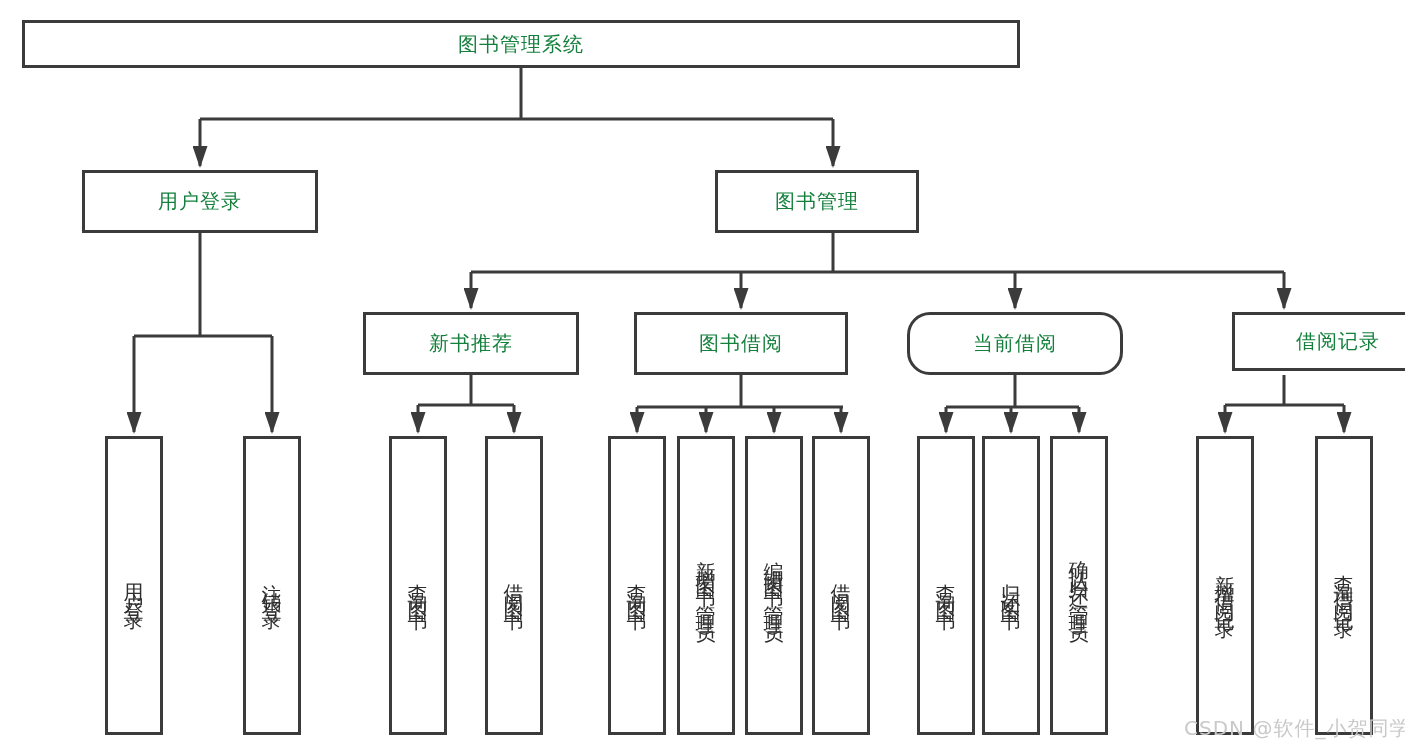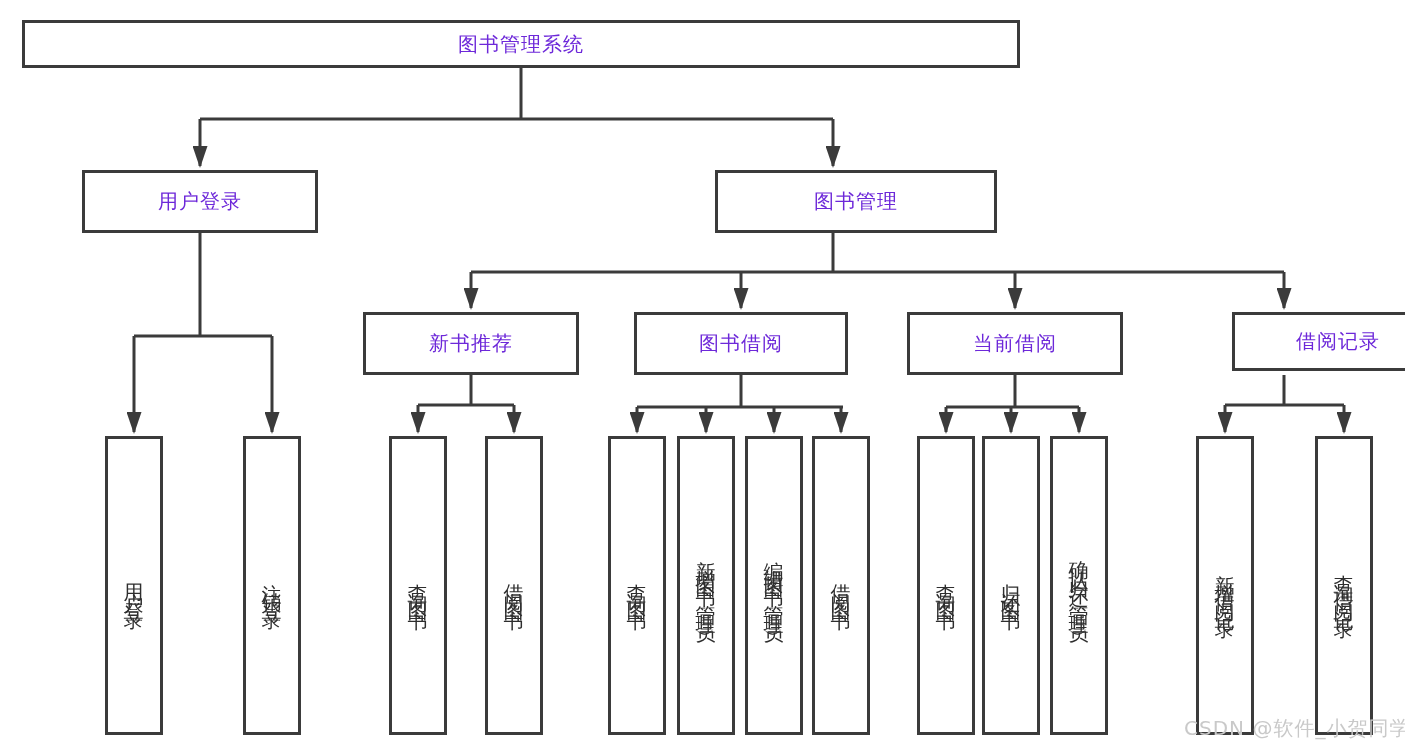--- a/index.html
+++ b/index.html
@@ -27,21 +27,21 @@
   .hbox {
     position: absolute;
     box-sizing: border-box;
     background: #ffffff;
     border: 3px solid #3b3b3b;
     display: flex;
     align-items: center;
     justify-content: center;
     font-size: 20px;
     letter-spacing: 1px;
-    color: #6d28d9;
+    color: #15803d;
     z-index: 2;
   }
   .vbox {
     position: absolute;
     box-sizing: border-box;
     background: #ffffff;
     border: 3px solid #3b3b3b;
     display: flex;
     align-items: center;
     justify-content: center;
@@ -118,31 +118,31 @@
     </g>
   </svg>
 
   <div class="hbox" style="left:22px; top:20px; width:998px; height:48px;">
     <span>图书管理系统</span>
   </div>
 
   <div class="hbox" style="left:82px; top:170px; width:236px; height:63px;">
     <span>用户登录</span>
   </div>
-  <div class="hbox" style="left:715px; top:170px; width:282px; height:63px;">
+  <div class="hbox" style="left:715px; top:170px; width:204px; height:63px;">
     <span>图书管理</span>
   </div>
 
   <div class="hbox" style="left:634px; top:312px; width:214px; height:63px;">
     <span>图书借阅</span>
   </div>
   <div class="hbox" style="left:363px; top:312px; width:216px; height:63px;">
     <span>新书推荐</span>
   </div>
-  <div class="hbox" style="left:907px; top:312px; width:216px; height:63px;">
+  <div class="hbox" style="left:907px; top:312px; width:216px; height:63px;border-radius:23px;">
     <span>当前借阅</span>
   </div>
   <div class="hbox" style="left:1232px; top:312px; width:212px; height:59px;text-align:center;">
     <span>借阅记录</span>
   </div>
 
   <div class="vbox" style="left:105px; top:436px; width:58px; height:299px;">
     <span>用户登录</span>
   </div>
   <div class="vbox" style="left:243px; top:436px; width:58px; height:299px;">

